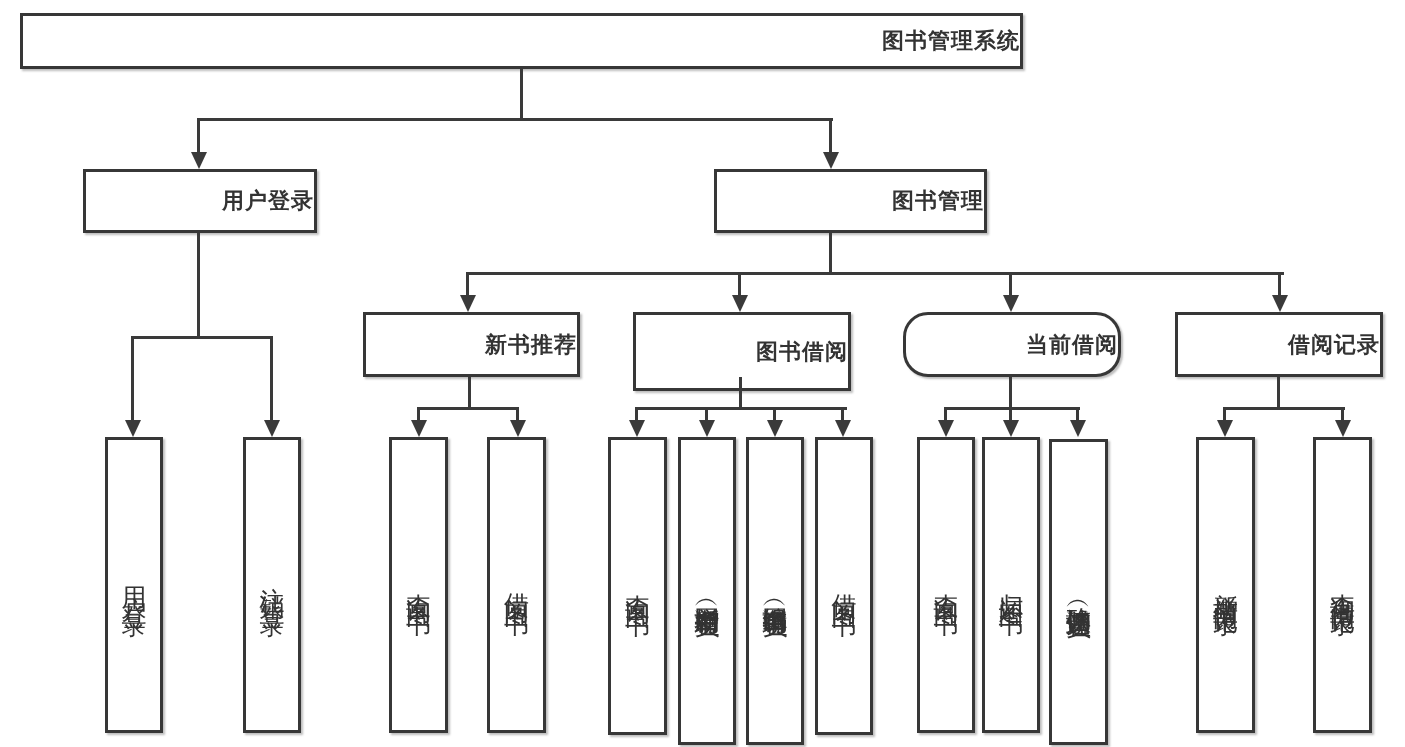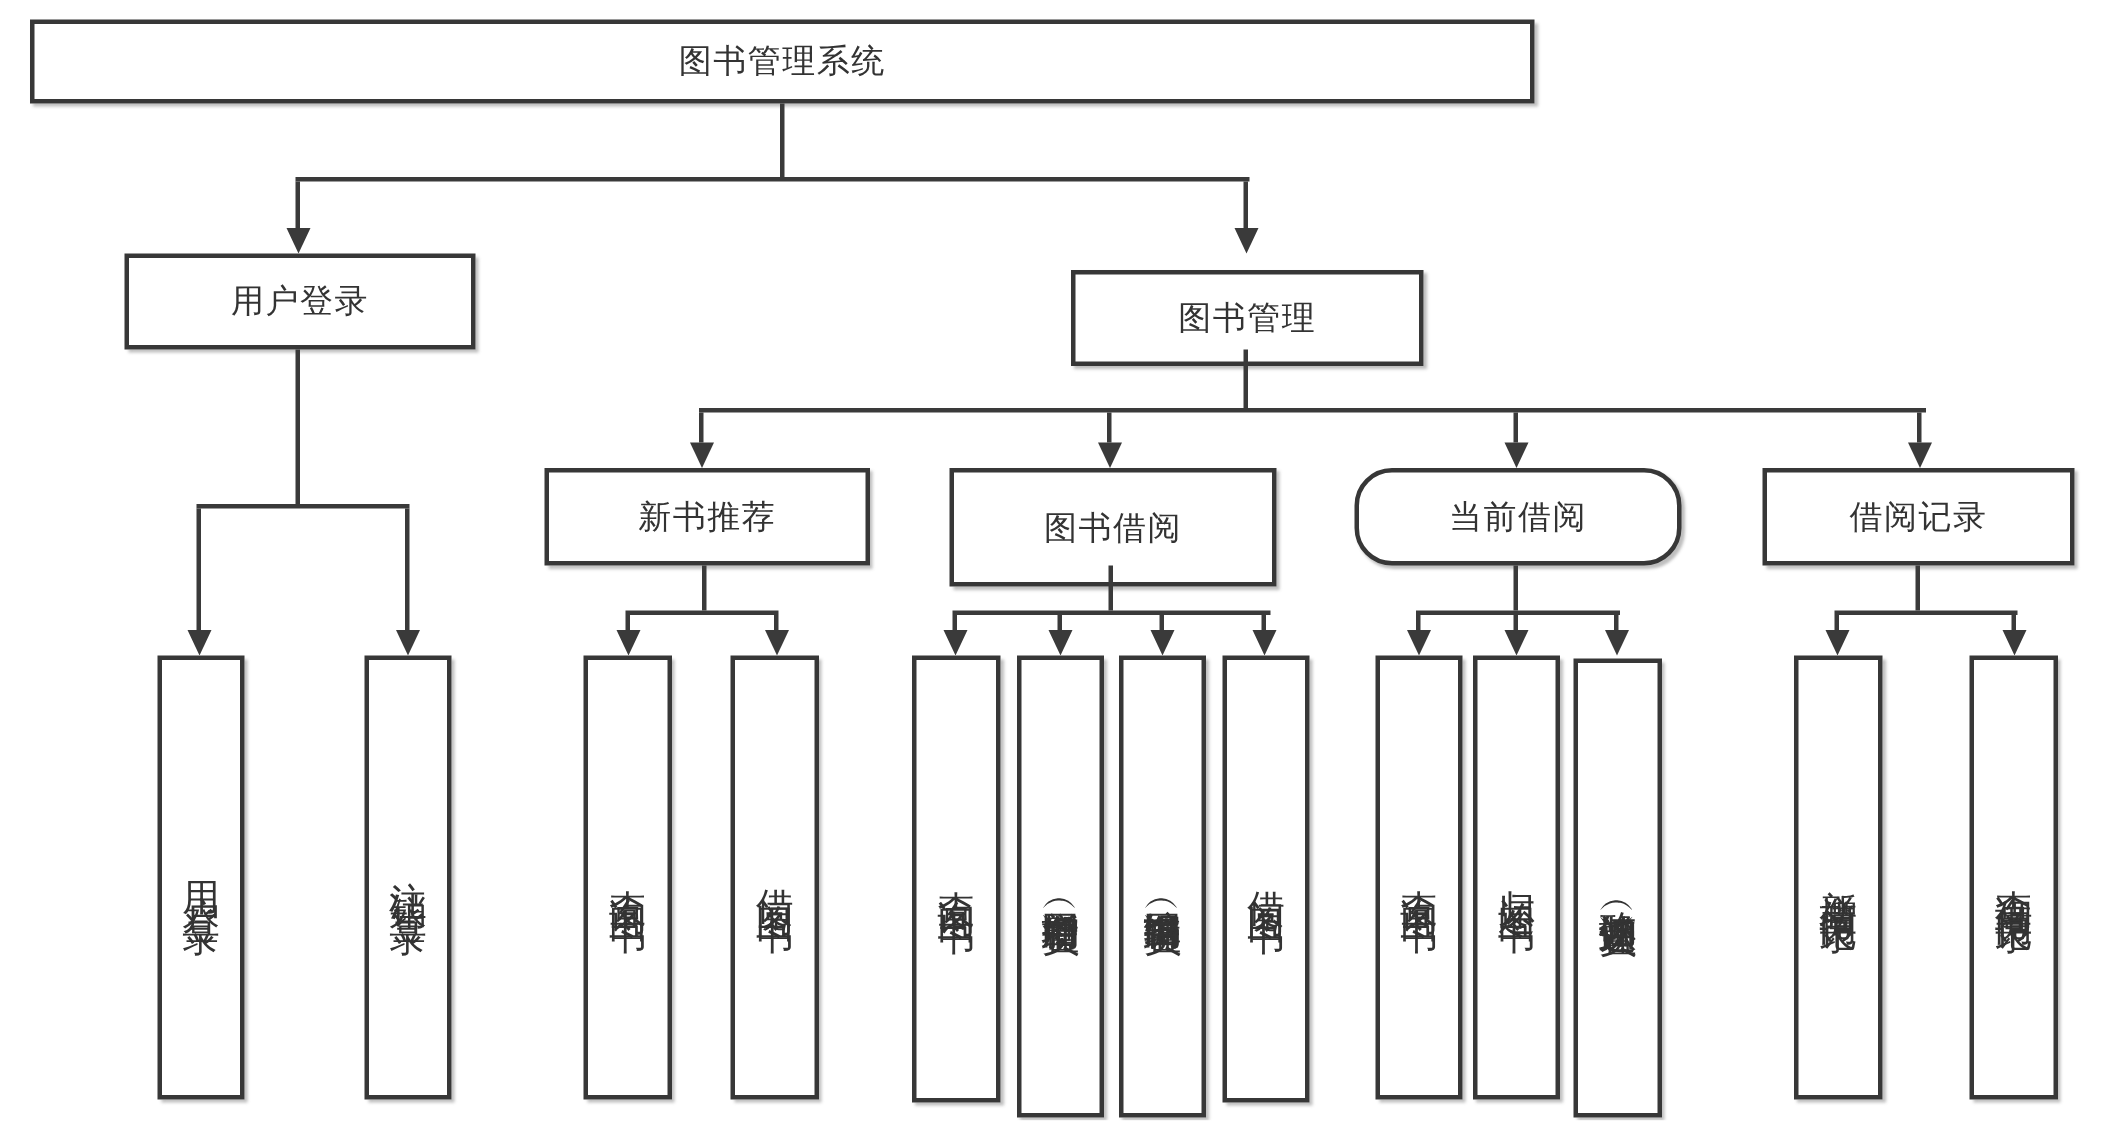--- a/index.html
+++ b/index.html
@@ -18,24 +18,25 @@
     color:var(--text);
     overflow:hidden;
   }
   
   .node{
     position:absolute;
     box-sizing:border-box;
     background:#fff;
     border:3px solid var(--box-border);
     box-shadow:2px 2px 2px rgba(110,110,110,0.45);
-    display:flex;align-items:center;justify-content:center;
+    display:flex;align-items:center;justify-content:flex-end;
     font-size:22px;
     letter-spacing:1px;
     white-space:nowrap;
+    font-weight:bold;
   }
   
   .leaf{
     position:absolute;
     box-sizing:border-box;
     background:#fff;
     border:3px solid var(--box-border);
     box-shadow:2px 2px 2px rgba(110,110,110,0.45);
     display:flex;align-items:center;justify-content:center;
   }
@@ -83,21 +84,21 @@
   <div class="vline" style="left:520px;top:69px;height:49px;"></div>
   <div class="hline" style="left:197px;top:118px;width:636px;"></div>
   <div class="vline" style="left:197px;top:121px;height:31px;"></div>
   <div class="ah" style="left:191px;top:152px;"></div>
   <div class="vline" style="left:829px;top:121px;height:31px;"></div>
   <div class="ah" style="left:823px;top:152px;"></div>
 
   <div class="node" style="left:83px;top:169px;width:234px;height:64px;">
     <span>用户登录</span>
   </div>
-  <div class="node" style="left:714px;top:180px;width:235px;height:64px;">
+  <div class="node" style="left:714px;top:169px;width:273px;height:64px;">
     <span>图书管理</span>
   </div>
 
   <div class="vline" style="left:197px;top:233px;height:103px;"></div>
   <div class="hline" style="left:131px;top:336px;width:142px;"></div>
   <div class="vline" style="left:131px;top:339px;height:81px;"></div>
   <div class="ah" style="left:125px;top:420px;"></div>
   <div class="vline" style="left:270px;top:339px;height:81px;"></div>
   <div class="ah" style="left:264px;top:420px;"></div>
 

